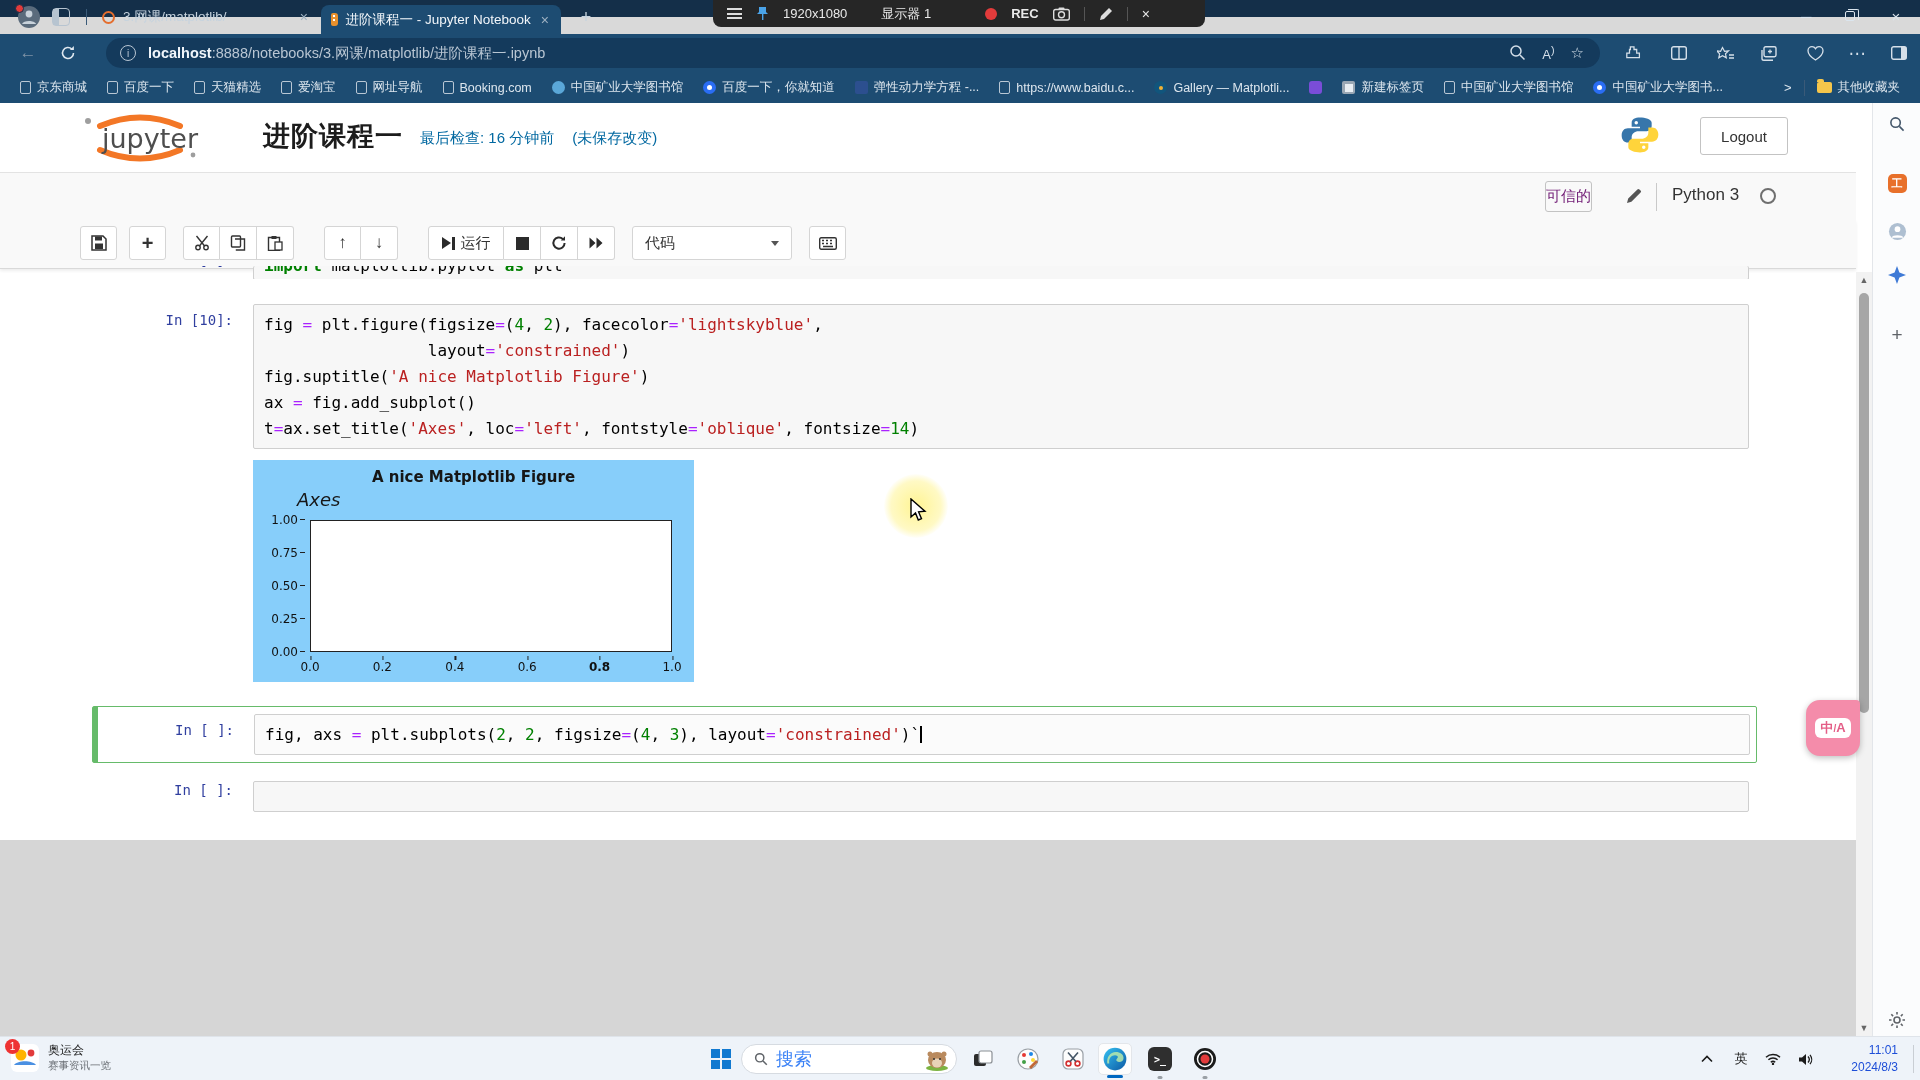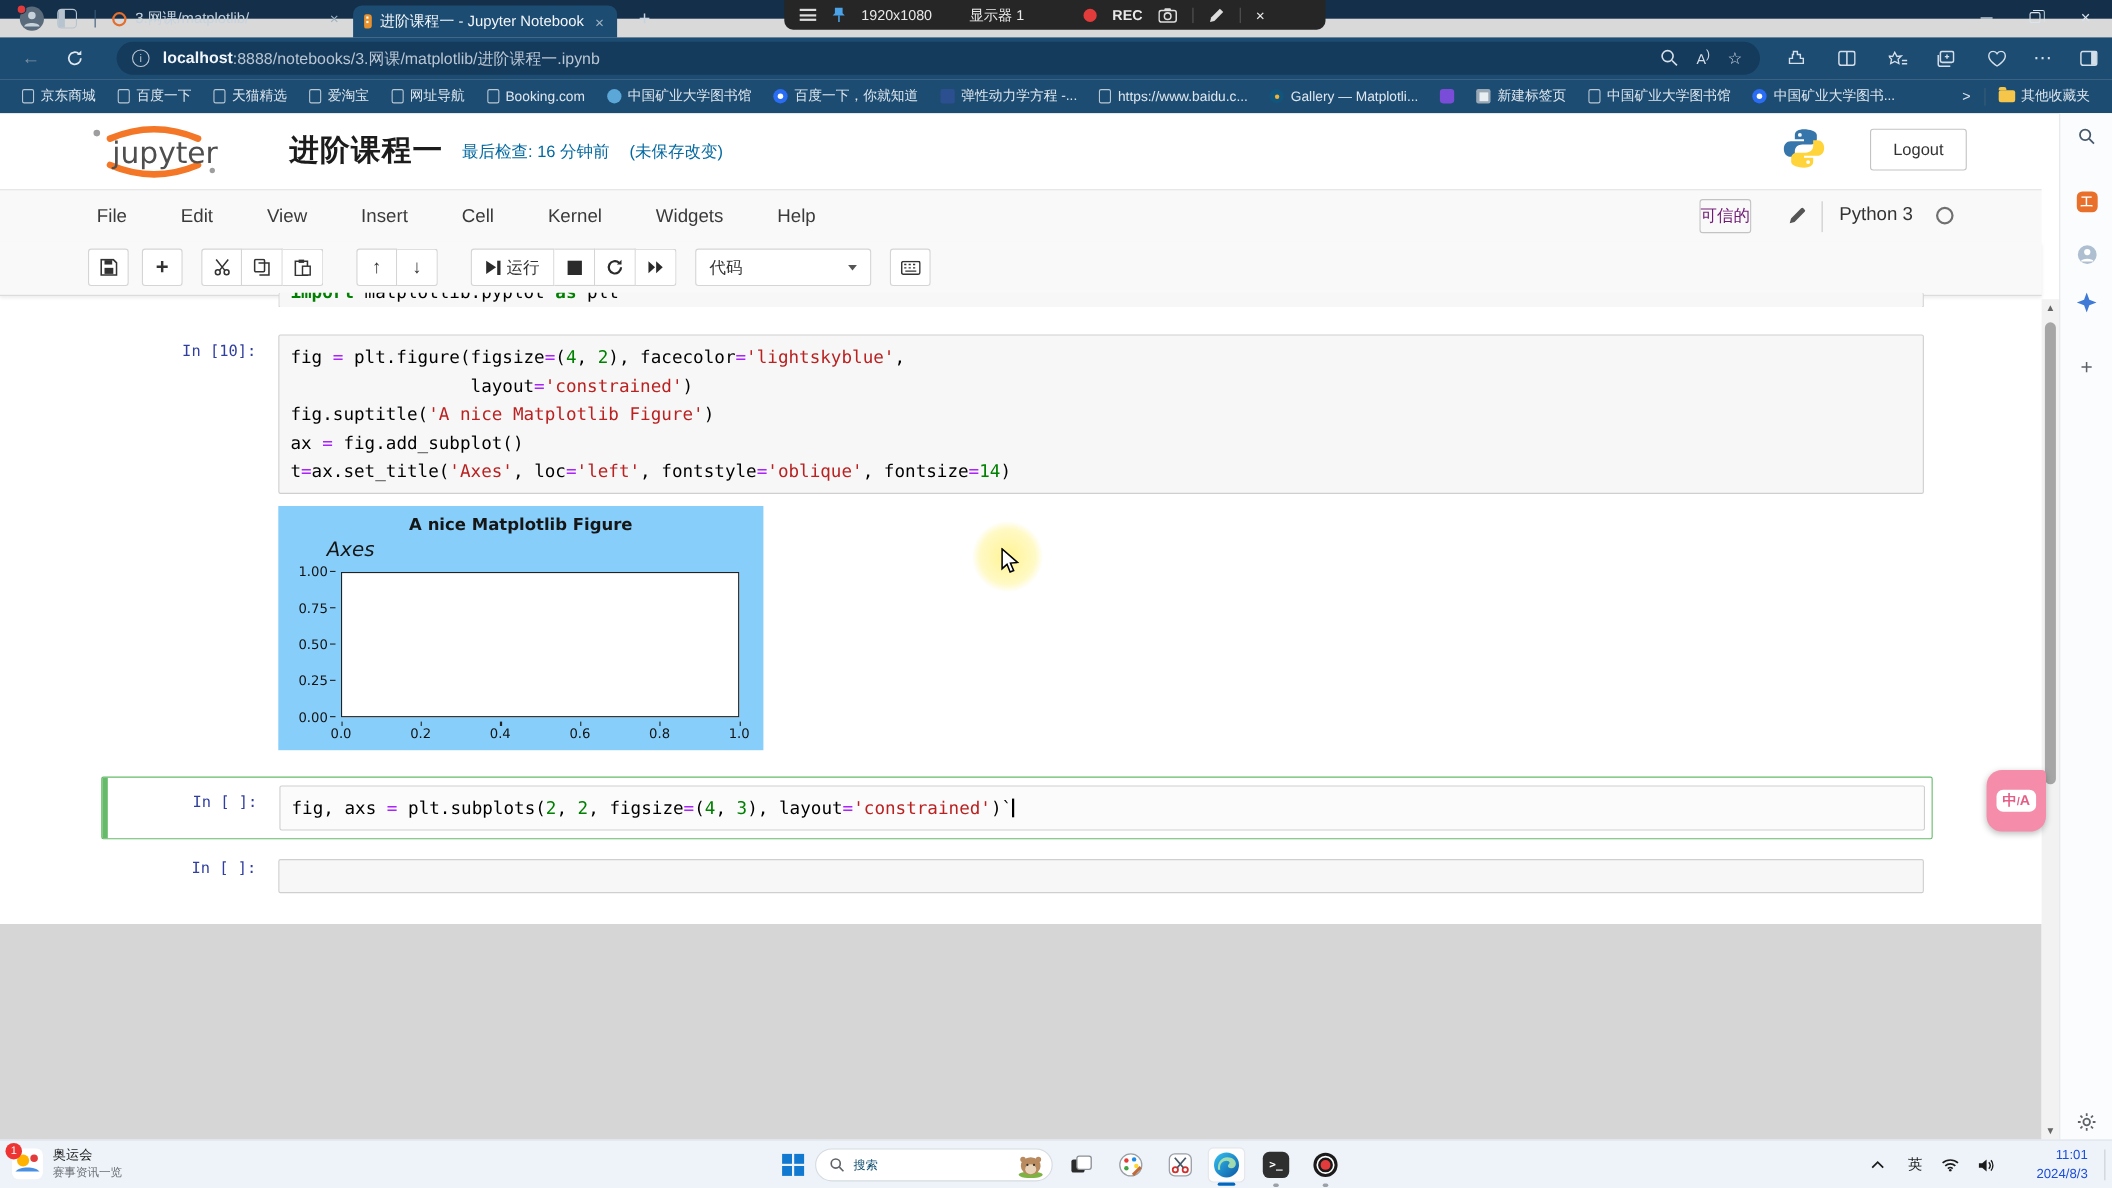--- a/index.html
+++ b/index.html
@@ -100,21 +100,21 @@
 
 
 .mouse{left:884px;top:474px;width:64px;height:64px;border-radius:50%;background:radial-gradient(circle,rgba(255,238,88,.65) 0%,rgba(255,238,88,.35) 55%,rgba(255,238,88,0) 72%);z-index:60}
 
 
 .taskbar{left:0;top:1036px;width:1920px;height:44px;background:#eef3f9;border-top:1px solid #dfe4ea}
 .tk-ic{position:absolute;top:6px;width:34px;height:32px;display:flex;align-items:center;justify-content:center;border-radius:5px}
 .tk-ic.active{background:#fdfdfd;border:1px solid #e3e6ea}
 .underline{position:absolute;left:50%;transform:translateX(-50%);bottom:-4px;width:16px;height:3px;background:#0067c0;border-radius:2px}
 .rundot{position:absolute;left:50%;transform:translateX(-50%);bottom:-4px;width:5px;height:3px;background:#9aa0a6;border-radius:2px}
-.search-pill{position:absolute;left:741px;top:7px;width:216px;height:30px;background:#fff;border:1px solid #d6dbe1;border-radius:15px;display:flex;align-items:center;padding:0 6px 0 12px;gap:8px;color:#0c4a6e;font-size:11px}
+.search-pill{position:absolute;left:741px;top:7px;width:216px;height:30px;background:#fff;border:1px solid #d6dbe1;border-radius:15px;display:flex;align-items:center;padding:0 6px 0 12px;gap:8px;color:#3b82f6;font-size:18px}
 .tray-txt{font-size:13px;color:#1b1b1b}
 .clock{position:absolute;right:22px;top:5px;text-align:right;font-size:12px;color:#1d4ed8;line-height:1.4}
 .widget{position:absolute;left:10px;top:5px;display:flex;align-items:center;gap:8px}
 .badge{position:absolute;left:-5px;top:-4px;min-width:15px;height:15px;background:#e33;border-radius:8px;color:#fff;font-size:10px;display:flex;align-items:center;justify-content:center;padding:0 3px}
 </style>
 </head>
 <body>
 
 <div class="screen">
 
@@ -319,30 +319,20 @@
     </div>
     <div class="abs" style="left:1620px;top:12px">
       <svg width="40" height="40" viewBox="0 0 48 48">
         <path fill="#3776ab" d="M24 3c-6 0-10 2.3-10 6.2V14h10v2H9.5C5 16 2 19.4 2 24.5S5 33 9.5 33H14v-6.3c0-4.2 3.6-7.2 8.2-7.2H32c3.6 0 6-2.7 6-6.2V9.2C38 5.3 30 3 24 3zm-4.5 4.1a2.1 2.1 0 1 1 0 4.2 2.1 2.1 0 0 1 0-4.2z"></path>
         <path fill="#ffd43b" d="M24 45c6 0 10-2.3 10-6.2V34H24v-2h14.5c4.5 0 7.5-3.4 7.5-8.5S43 15 38.5 15H34v6.3c0 4.2-3.6 7.2-8.2 7.2H16c-3.6 0-6 2.7-6 6.2v4.1C10 42.7 18 45 24 45zm4.5-4.1a2.1 2.1 0 1 1 0-4.2 2.1 2.1 0 0 1 0 4.2z"></path>
       </svg>
     </div>
     <div class="logout">Logout</div>
 
     <div class="abs menubar">
-      <div class="flex">
-          <div class="menu-item">File</div>
-          <div class="menu-item">Edit</div>
-          <div class="menu-item">View</div>
-          <div class="menu-item">Insert</div>
-          <div class="menu-item">Cell</div>
-          <div class="menu-item">Kernel</div>
-          <div class="menu-item">Widgets</div>
-          <div class="menu-item">Help</div>
-        </div>
       <div class="trusted">可信的</div>
       <div class="abs" style="left:1626px;top:15px">
         <svg width="16" height="16" viewBox="0 0 16 16">
             <path d="M1 15l1.2-4.4L11.4 1.4a1.4 1.4 0 0 1 2 0l1.2 1.2a1.4 1.4 0 0 1 0 2L5.4 13.8z" fill="#555"></path>
           </svg>
       </div>
       <div class="abs" style="left:1656px;top:10px;width:1px;height:28px;background:#c9c9c9"></div>
       <div class="abs" style="left:1672px;top:12px;font-size:17px;color:#333">Python 3</div>
       <div class="abs kcirc" style="left:1760px;top:15px"></div>
     </div>
@@ -442,21 +432,21 @@
           <div class="ytick" style="top: 25%;">0.75</div>
           <div class="ytick" style="top: 50%;">0.50</div>
           <div class="ytick" style="top: 75%;">0.25</div>
           <div class="ytick" style="top: 100%;">0.00</div>
         </div>
       <div class="fig-xticks">
           <div class="xtick" style="left: 0%;">0.0</div>
           <div class="xtick" style="left: 20%;">0.2</div>
           <div class="xtick" style="left: 40%;">0.4</div>
           <div class="xtick" style="left: 60%;">0.6</div>
-          <div class="xtick" style="left: 80%;">0.8</div>
+          <div class="xtick" style="left: 80%; font-weight: bold;">0.8</div>
           <div class="xtick" style="left: 100%;">1.0</div>
         </div>
     </div>
 
     <div class="cell selected" style="top:603px;height:57px">
       <div class="prompt" style="top:15px">In [ ]:</div>
       <div class="input" style="top:7px;height:41px;background:#fbfbfb">
         <div>
             <div class="cm-line"><span class="tk-v">fig, axs </span><span class="tk-o">=</span><span class="tk-v"> plt.subplots(</span><span class="tk-n">2</span><span class="tk-v">, </span><span class="tk-n">2</span><span class="tk-v">, figsize</span><span class="tk-o">=</span><span class="tk-v">(</span><span class="tk-n">4</span><span class="tk-v">, </span><span class="tk-n">3</span><span class="tk-v">), layout</span><span class="tk-o">=</span><span class="tk-s">'constrained'</span><span class="tk-v">)`</span><span class="text-caret"></span></div>
           </div>

